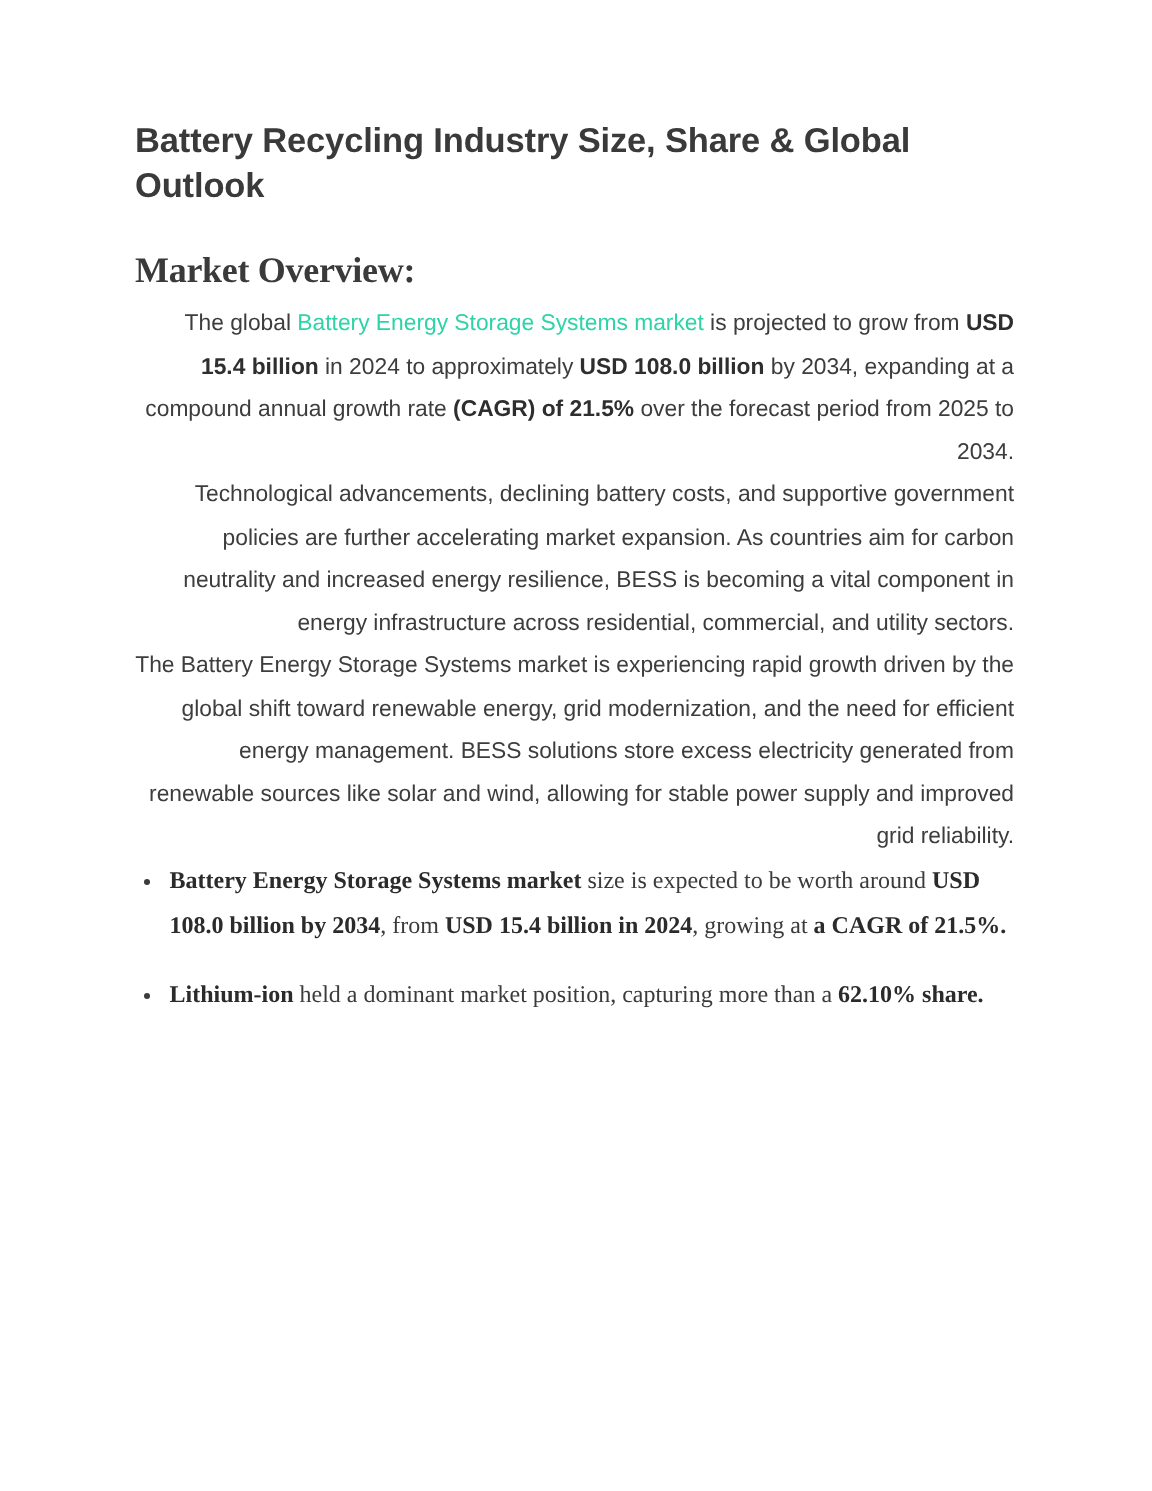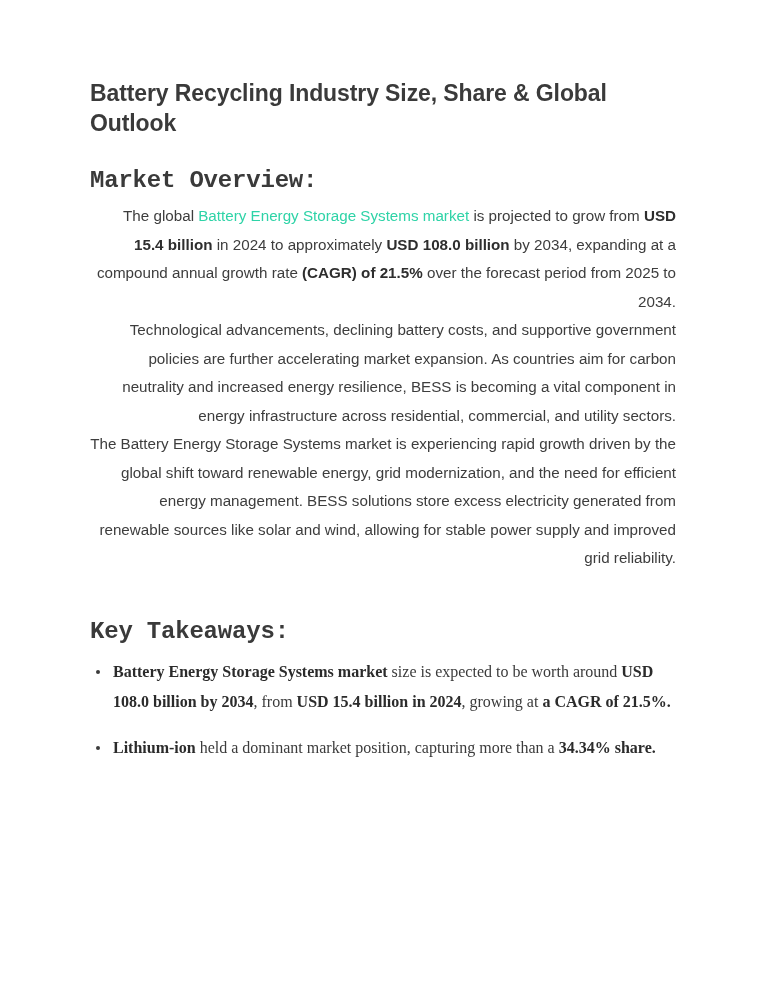--- a/index.html
+++ b/index.html
@@ -34,21 +34,21 @@
   h1.doc-title {
     font-family: "Liberation Sans", sans-serif;
     font-size: 23px;
     line-height: 30px;
     font-weight: bold;
     color: #3a3a3a;
     margin: 0 0 0 0;
     letter-spacing: -0.1px;
   }
   h2.section-heading {
-    font-family: Liberation Mono, monospace;
+    font-family: Liberation Serif, serif;
     font-size: 24px;
     line-height: 30px;
     font-weight: bold;
     color: #3a3a3a;
     margin: 28px 0 6px 0;
     letter-spacing: -0.2px;
   }
   h2.section-heading.takeaways {
     margin-top: 44px;
     margin-bottom: 10px;
@@ -123,25 +123,24 @@
     <h2 class="section-heading">Market Overview:</h2>
 
     <p class="body-text">
       <span>The global </span><a class="inline-link" href="#">Battery Energy Storage Systems market</a><span> is projected to grow from </span><b>USD 15.4 billion</b><span> in 2024 to approximately </span><b>USD 108.0 billion</b><span> by 2034, expanding at a compound annual growth rate </span><b>(CAGR) of 21.5%</b><span> over the forecast period from 2025 to 2034.</span>
     </p>
 
     <p class="body-text spaced">Technological advancements, declining battery costs, and supportive government policies are further accelerating market expansion. As countries aim for carbon neutrality and increased energy resilience, BESS is becoming a vital component in energy infrastructure across residential, commercial, and utility sectors.</p>
 
     <p class="body-text">The Battery Energy Storage Systems market is experiencing rapid growth driven by the global shift toward renewable energy, grid modernization, and the need for efficient energy management. BESS solutions store excess electricity generated from renewable sources like solar and wind, allowing for stable power supply and improved grid reliability.</p>
 
-    <h2 class="section-heading takeaways">Key Takeaways:</h2>
 
     <ul class="takeaway-list">
       <li>
         <span class="bullet-dot"></span><b>Battery Energy Storage Systems market</b><span> size is expected to be worth around </span><b>USD 108.0 billion by 2034</b><span>, from </span><b>USD 15.4 billion in 2024</b><span>, growing at </span><b>a CAGR of 21.5%.</b>
       </li>
       <li>
-        <span class="bullet-dot"></span><b>Lithium-ion</b><span> held a dominant market position, capturing more than a </span><b>34.34% share.</b>
+        <span class="bullet-dot"></span><b>Lithium-ion</b><span> held a dominant market position, capturing more than a </span><b>62.10% share.</b>
       </li>
     </ul>
 
   </div>
 </div>
 
 </body></html>

